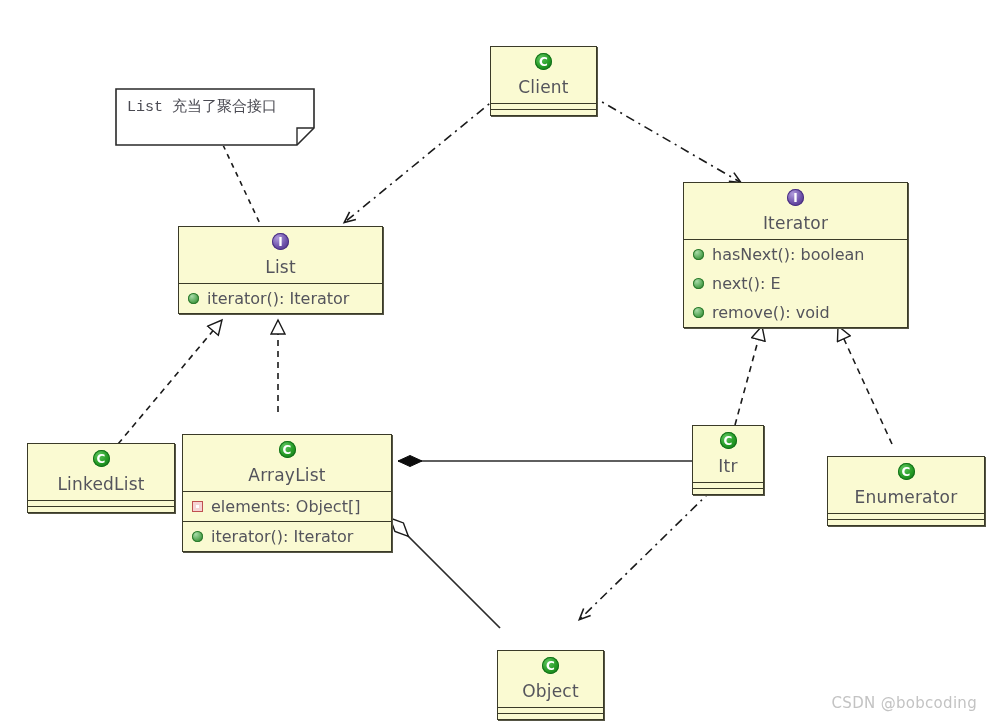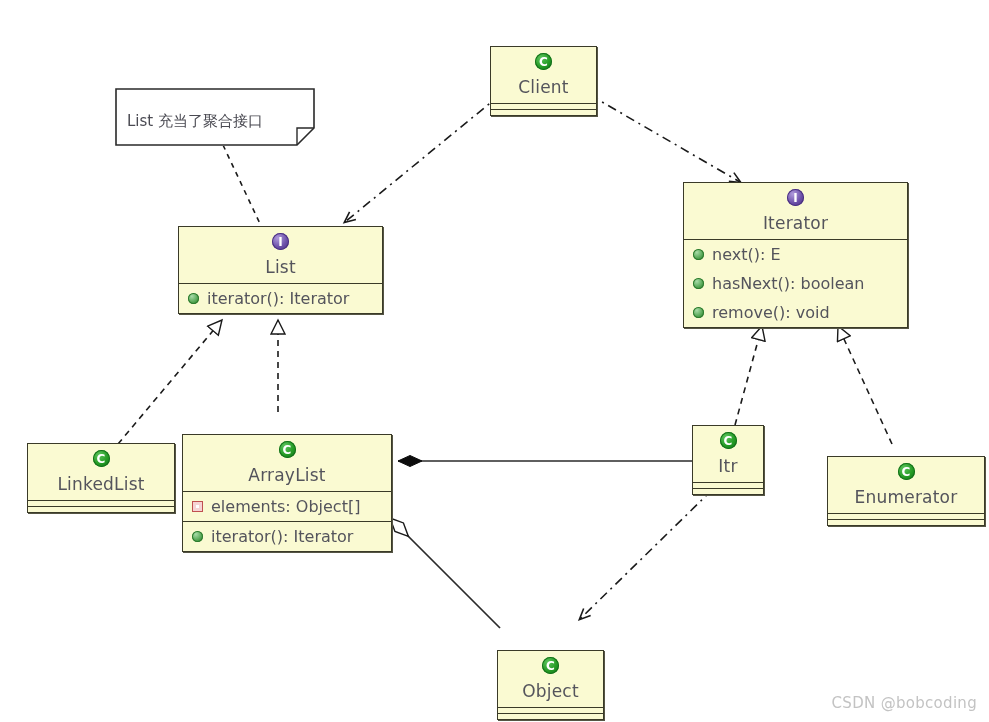--- a/index.html
+++ b/index.html
@@ -143,24 +143,25 @@
   }
   
   .note {
     position: absolute;
     background: #ffffff;
     z-index: 3;
   }
   .note-text {
     position: absolute;
     left: 12px;
-    top: 24px;
+    top: 9px;
     font-size: 15px;
     color: #4a4a52;
     white-space: nowrap;
+    font-family: Liberation Mono, monospace;
   }
   .watermark {
     position: absolute;
     right: 12px;
     bottom: 10px;
     font-size: 15px;
     color: #c3c3c3;
     letter-spacing: 0.3px;
     z-index: 5;
   }
@@ -225,25 +226,25 @@
   </div>
 
   <div class="uml-box" style="left:683px; top:182px; width:225px;">
     <div class="uml-header">
       <span class="icon-interface"></span>
       <span class="uml-name">Iterator</span>
     </div>
     <div class="compartment">
       <div class="member">
         <span class="icon-public"></span>
+        <span>hasNext(): boolean</span>
+      </div>
+      <div class="member">
+        <span class="icon-public"></span>
         <span>next(): E</span>
-      </div>
-      <div class="member">
-        <span class="icon-public"></span>
-        <span>hasNext(): boolean</span>
       </div>
       <div class="member">
         <span class="icon-public"></span>
         <span>remove(): void</span>
       </div>
     </div>
   </div>
 
   <div class="uml-box" style="left:178px; top:226px; width:205px;">
     <div class="uml-header">

